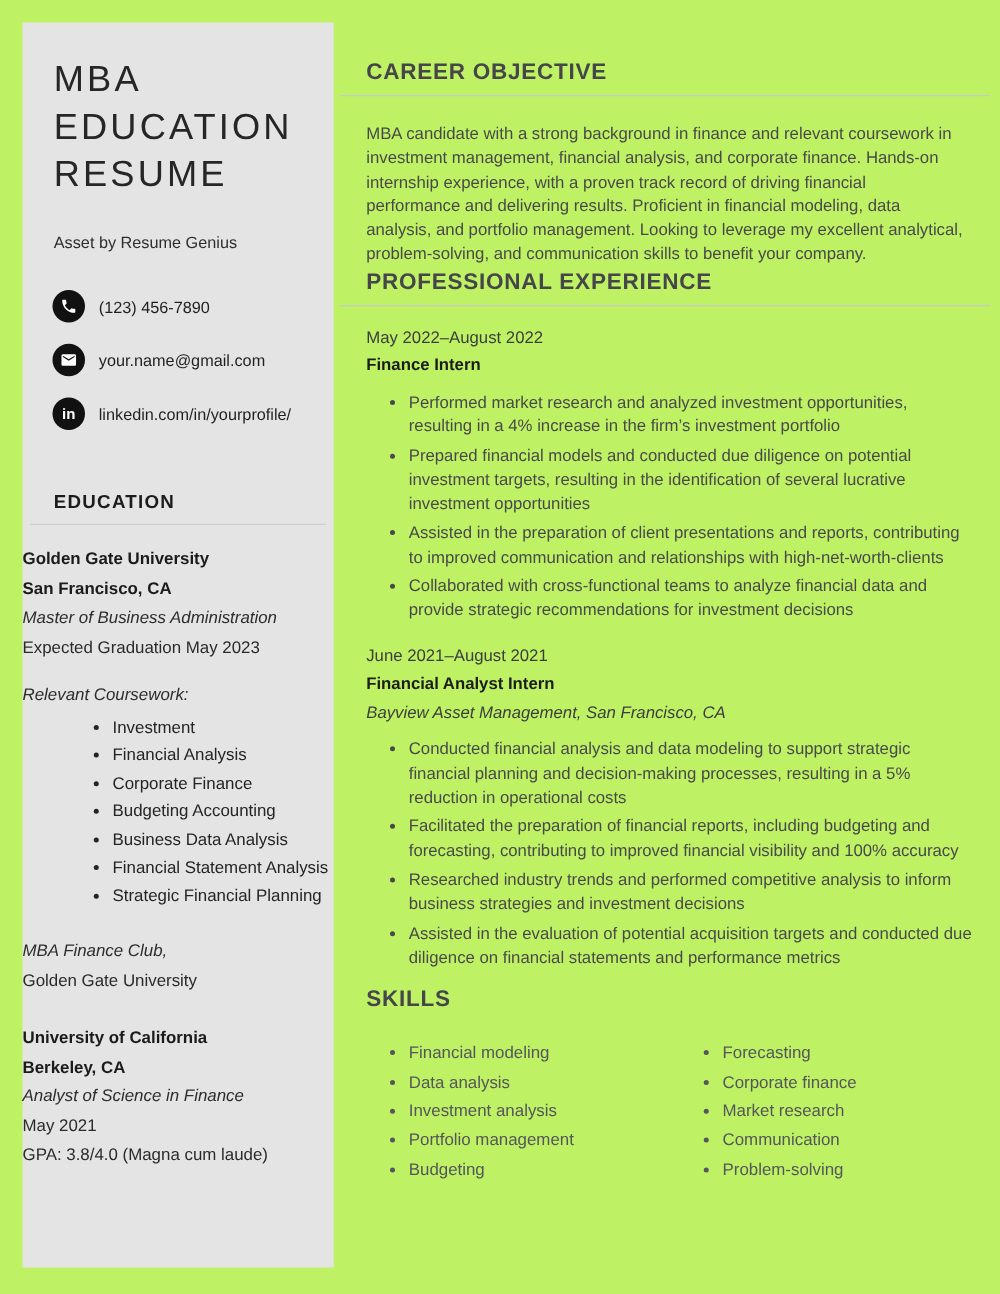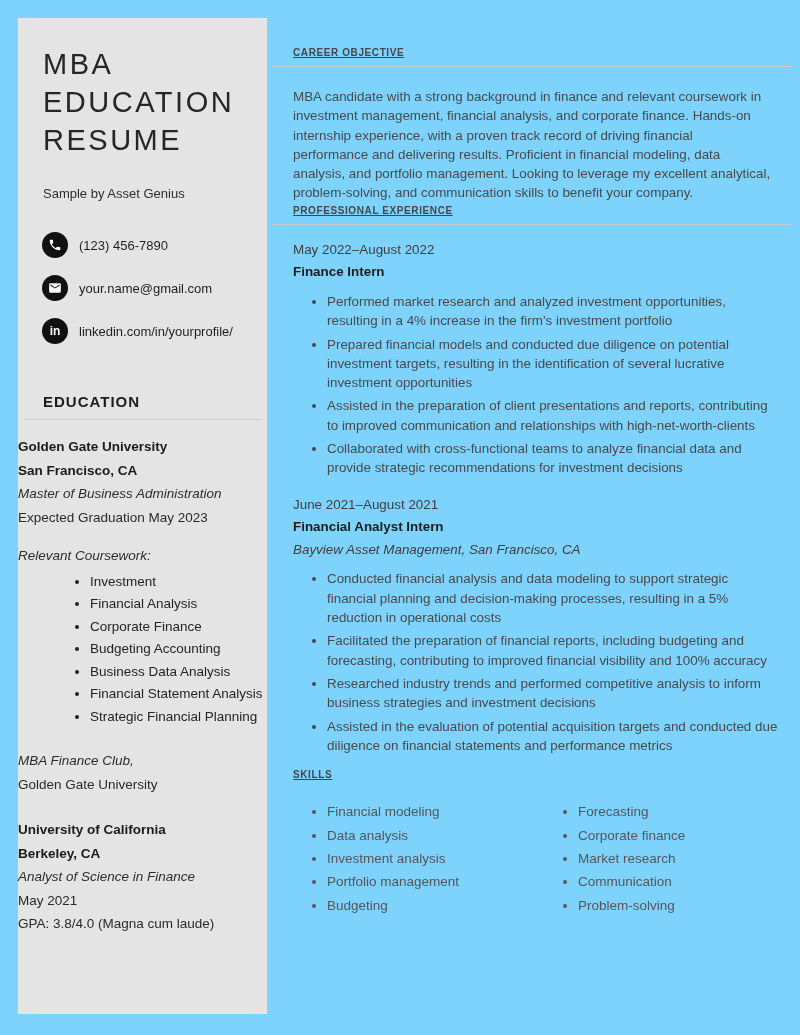--- a/index.html
+++ b/index.html
@@ -1,16 +1,16 @@
 <!DOCTYPE html>
 <html><head>
 <meta charset="utf-8">
 <style>
   html,body{margin:0;padding:0;background:#ffffff;}
-  .page{position:relative;width:800px;height:1035px;background:#7dd3fc;overflow:hidden;
+  .page{position:relative;width:800px;height:1035px;background:#bef264;overflow:hidden;
         font-family:"Liberation Sans", sans-serif;}
 
   
   .sidebar{position:absolute;left:18px;top:18px;width:249px;height:996px;
            background:#e4e4e4;box-sizing:border-box;padding-top:27px;}
   .title{margin:0;padding-left:25px;font-size:29px;font-weight:500;letter-spacing:2.5px;
          line-height:38px;color:#262626;}
   .title-line{display:block;}
   .subtitle{padding-left:25px;margin-top:27px;font-size:13px;color:#2e2e2e;}
   .contact-list{margin-top:31px;}
@@ -28,22 +28,22 @@
   .sb-line{padding-right:10px;line-height:23.5px;font-size:13.5px;color:#2a2a2a;}
   .sb-bold{font-weight:700;color:#1b1b1b;}
   .sb-italic{font-style:italic;color:#2d2d2d;}
   .coursework{margin:3px 0 0 0;padding-left:72px;list-style:disc;}
   .coursework li{line-height:22.5px;font-size:13.5px;color:#242424;}
   .club-block{margin-top:21px;}
   .school2-block{margin-top:22px;}
 
   
   .main{position:absolute;left:272px;top:47px;width:520px;}
-  .m-heading{padding-left:21px;font-size:10px;font-weight:700;letter-spacing:0.6px;
-             color:#46464a;text-decoration:underline;}
+  .m-heading{padding-left:21px;font-size:18px;font-weight:700;letter-spacing:0.6px;
+             color:#46464a;}
   .m-rule{height:1px;background:#c9c9c9;margin-top:8px;}
   .objective-text{margin:20px 0 0 21px;width:478px;font-size:13.4px;line-height:19.3px;
                   color:#49494b;}
   .exp-heading{margin-top:2px;}
   .job{margin:14px 0 0 21px;}
   .job2{margin-top:16px;}
   .job-dates{line-height:22.6px;font-size:13.4px;color:#3d3d3f;}
   .job-title{line-height:22.6px;font-size:13.4px;font-weight:700;color:#1c1c1c;}
   .job-company{line-height:22.6px;font-size:13.4px;font-style:italic;color:#3d3d3f;}
   .job-bullets{margin:8px 0 0 0;padding-left:34px;list-style:disc;width:452px;}
@@ -61,21 +61,21 @@
 <div class="page">
 
   <aside class="sidebar">
 
     <h1 class="title">
       <span class="title-line">MBA</span>
       <span class="title-line">EDUCATION</span>
       <span class="title-line">RESUME</span>
     </h1>
 
-    <div class="subtitle">Sample by Asset Genius</div>
+    <div class="subtitle">Asset by Resume Genius</div>
 
     <div class="contact-list">
       <div class="contact-row">
         <span class="contact-icon">
           <svg width="14" height="14" viewBox="0 0 24 24">
               <path fill="#ffffff" d="M6.62 10.79c1.44 2.83 3.76 5.14 6.59 6.59l2.2-2.2c.27-.27.67-.36 1.02-.24 1.12.37 2.33.57 3.57.57.55 0 1 .45 1 1V20c0 .55-.45 1-1 1-9.39 0-17-7.61-17-17 0-.55.45-1 1-1h3.5c.55 0 1 .45 1 1 0 1.25.2 2.45.57 3.57.11.35.03.74-.25 1.02l-2.2 2.2z"></path>
             </svg>
         </span>
         <span class="contact-text">(123) 456-7890</span>
       </div>

